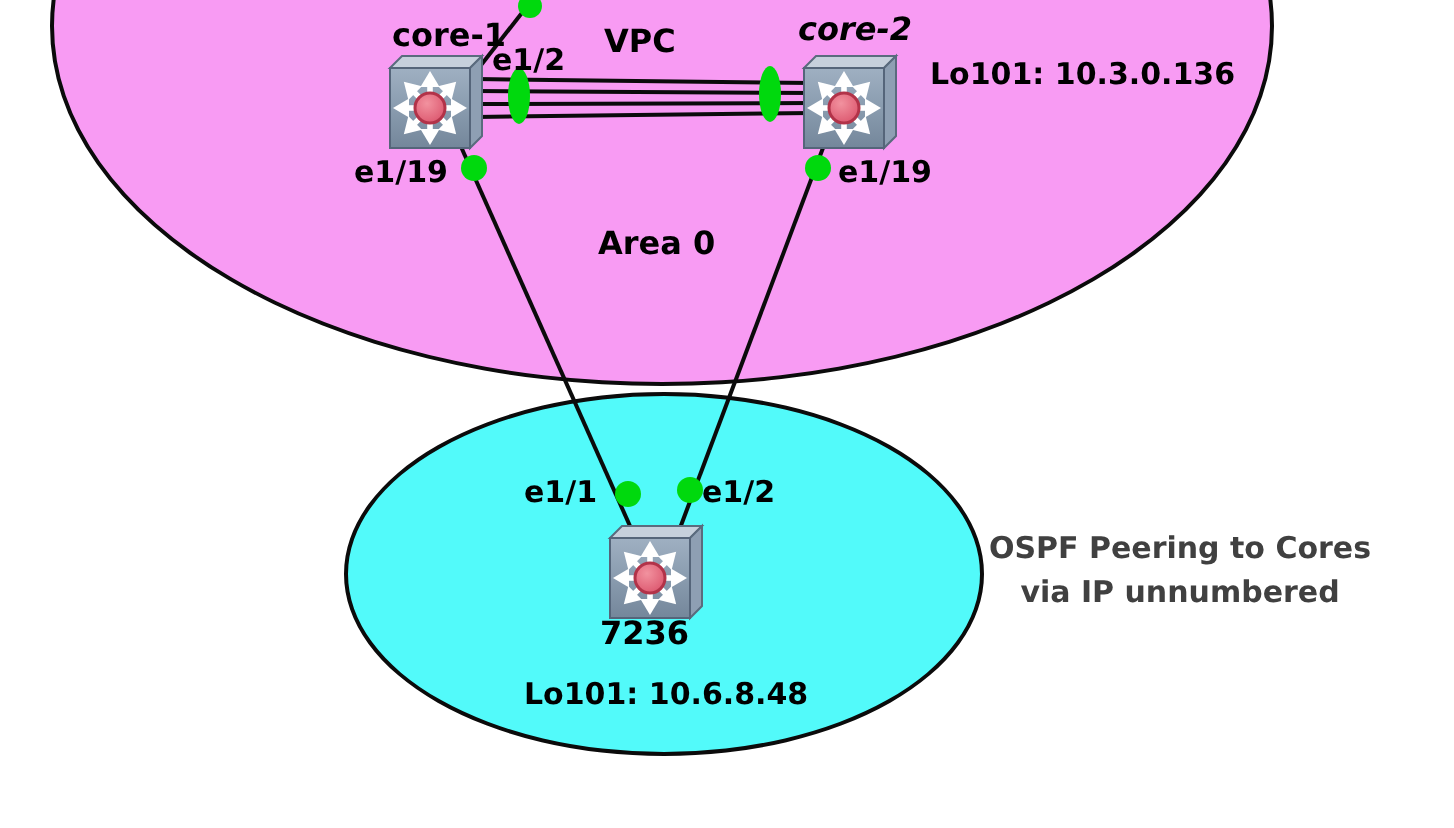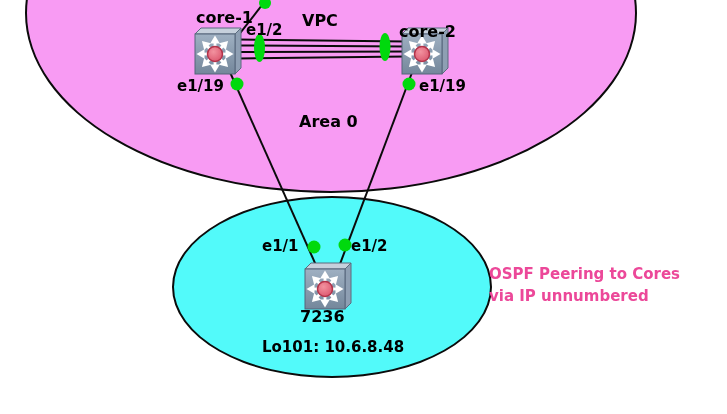--- a/index.html
+++ b/index.html
@@ -22,33 +22,33 @@
   #dev-7236  { left:303px; top:261px; }
   .lbl {
     position:absolute; z-index:5; color:#000; font-weight:bold;
     font-size:15px; line-height:18px; white-space:nowrap;
   }
   .lbl.big { font-size:16px; line-height:19px; }
   #lbl-lo-core1 { left:33px;  top:28px; }
   #lbl-core1    { left:196px; top:8px;  }
   #lbl-e12-top  { left:246px; top:21px; }
   #lbl-vpc      { left:302px; top:11px; }
-  #lbl-core2    { left:399px; top:22px;  }
+  #lbl-core2    { left:399px; top:5px;font-style:italic;  }
   #lbl-lo-core2 { left:465px; top:28px; }
   #lbl-e119-l   { left:177px; top:77px; }
   #lbl-e119-r   { left:419px; top:77px; }
   #lbl-area0    { left:299px; top:112px; }
   #lbl-e11      { left:262px; top:237px; }
   #lbl-e12-bot  { left:351px; top:237px; }
   #lbl-7236     { left:300px; top:307px; }
   #lbl-lo-7236  { left:262px; top:338px; }
   #lbl-area402  { left:234px; top:379px; }
   #annotation {
     position:absolute; z-index:5; left:489px; top:263px; width:202px;
-    color:#ec4899; font-weight:bold;
+    text-align:center; color:#404040; font-weight:bold;
     font-size:15px; line-height:22px;
   }
 </style>
 </head>
 <body>
 
 <div class="canvas">
 
   <div id="area0" class="area-ellipse" style="background-color: rgb(248, 155, 243);"></div>
 
@@ -117,20 +117,21 @@
     <use href="#l3switch" width="50" height="50"></use>
   </svg>
   <svg id="dev-7236" class="dev">
     <use href="#l3switch" width="50" height="50"></use>
   </svg>
 
   <div id="lbl-core1" class="lbl big">core-1</div>
   <div id="lbl-e12-top" class="lbl">e1/2</div>
   <div id="lbl-vpc" class="lbl big">VPC</div>
   <div id="lbl-core2" class="lbl big">core-2</div>
+  <div id="lbl-lo-core2" class="lbl">Lo101: 10.3.0.136</div>
   <div id="lbl-e119-l" class="lbl">e1/19</div>
   <div id="lbl-e119-r" class="lbl">e1/19</div>
   <div id="lbl-area0" class="lbl big">Area 0</div>
   <div id="lbl-e11" class="lbl">e1/1</div>
   <div id="lbl-e12-bot" class="lbl">e1/2</div>
   <div id="lbl-7236" class="lbl big">7236</div>
   <div id="lbl-lo-7236" class="lbl">Lo101: 10.6.8.48</div>
 
   <div id="annotation">
     <div>OSPF Peering to Cores</div>

